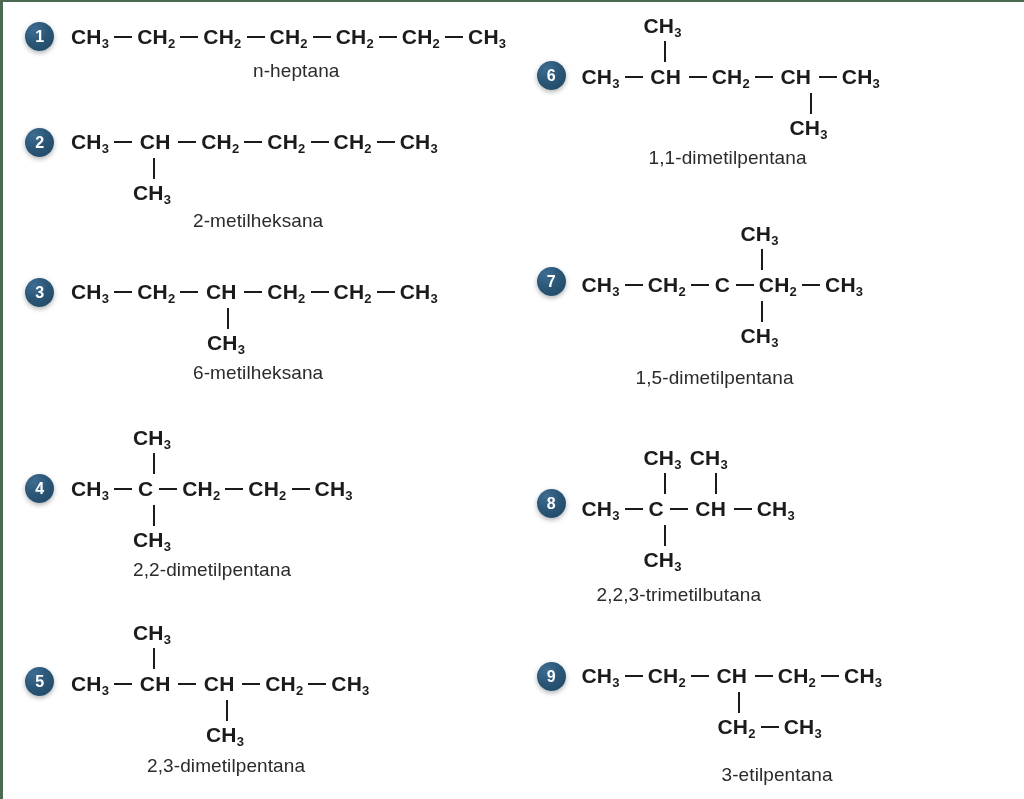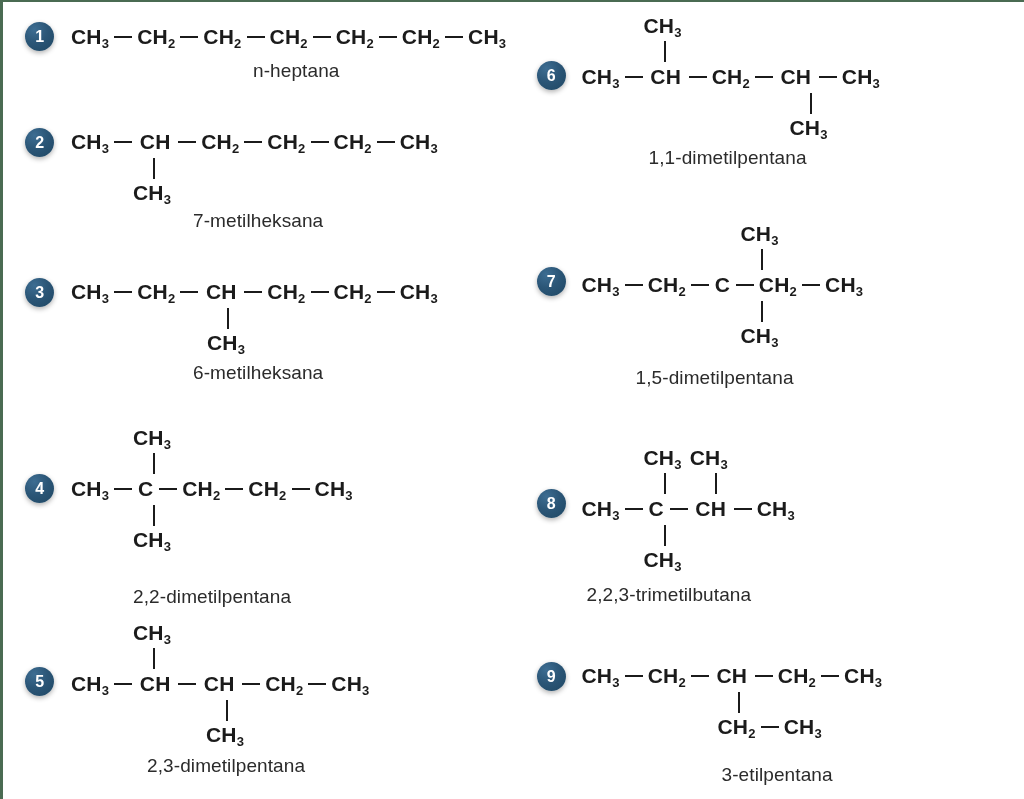--- a/index.html
+++ b/index.html
@@ -163,21 +163,21 @@
           </div>
           <div class="vrow">
             <span class="spacer" style="width:82px"></span>
             <span class="vbond"></span>
           </div>
           <div class="sub-row">
             <span class="spacer" style="width:62px"></span>
             <span class="grp"><span>CH</span><sub>3</sub></span>
           </div>
         </div>
-        <div class="caption" style="left:190px; top:208px;">7-metilheksana</div>
+        <div class="caption" style="left:190px; top:208px;">2-metilheksana</div>
       </div>
 
       <div class="item" style="left:0; top:0;">
         <div class="badge" style="left:22px; top:276px;">3</div>
         <div class="struct" style="left:68px; top:275px;">
           <div class="row">
             <span class="grp"><span>CH</span><sub>3</sub></span>
             <span class="bond" style="width:18px"></span>
             <span class="grp"><span>CH</span><sub>2</sub></span>
             <span class="bond" style="width:18px"></span>
@@ -225,21 +225,21 @@
           </div>
           <div class="vrow">
             <span class="spacer" style="width:82px"></span>
             <span class="vbond"></span>
           </div>
           <div class="sub-row">
             <span class="spacer" style="width:62px"></span>
             <span class="grp"><span>CH</span><sub>3</sub></span>
           </div>
         </div>
-        <div class="caption" style="left:130px; top:557px;margin-top:27px;">2,2-dimetilpentana</div>
+        <div class="caption" style="left:130px; top:557px;">2,2-dimetilpentana</div>
       </div>
 
       <div class="item" style="left:0; top:0;">
         <div class="badge" style="left:22px; top:665px;">5</div>
         <div class="struct" style="left:68px; top:617px;">
           <div class="sub-row">
             <span class="spacer" style="width:62px"></span>
             <span class="grp"><span>CH</span><sub>3</sub></span>
           </div>
           <div class="vrow">
@@ -367,21 +367,21 @@
           </div>
           <div class="vrow">
             <span class="spacer" style="width:82px"></span>
             <span class="vbond"></span>
           </div>
           <div class="sub-row">
             <span class="spacer" style="width:62px"></span>
             <span class="grp"><span>CH</span><sub>3</sub></span>
           </div>
         </div>
-        <div class="caption" style="left:73px; top:582px;">2,2,3-trimetilbutana</div>
+        <div class="caption" style="left:83px; top:582px;">2,2,3-trimetilbutana</div>
       </div>
 
       <div class="item" style="left:0; top:0;">
         <div class="badge" style="left:23px; top:660px;">9</div>
         <div class="struct" style="left:68px; top:659px;">
           <div class="row">
             <span class="grp"><span>CH</span><sub>3</sub></span>
             <span class="bond" style="width:18px"></span>
             <span class="grp"><span>CH</span><sub>2</sub></span>
             <span class="bond" style="width:18px"></span>

